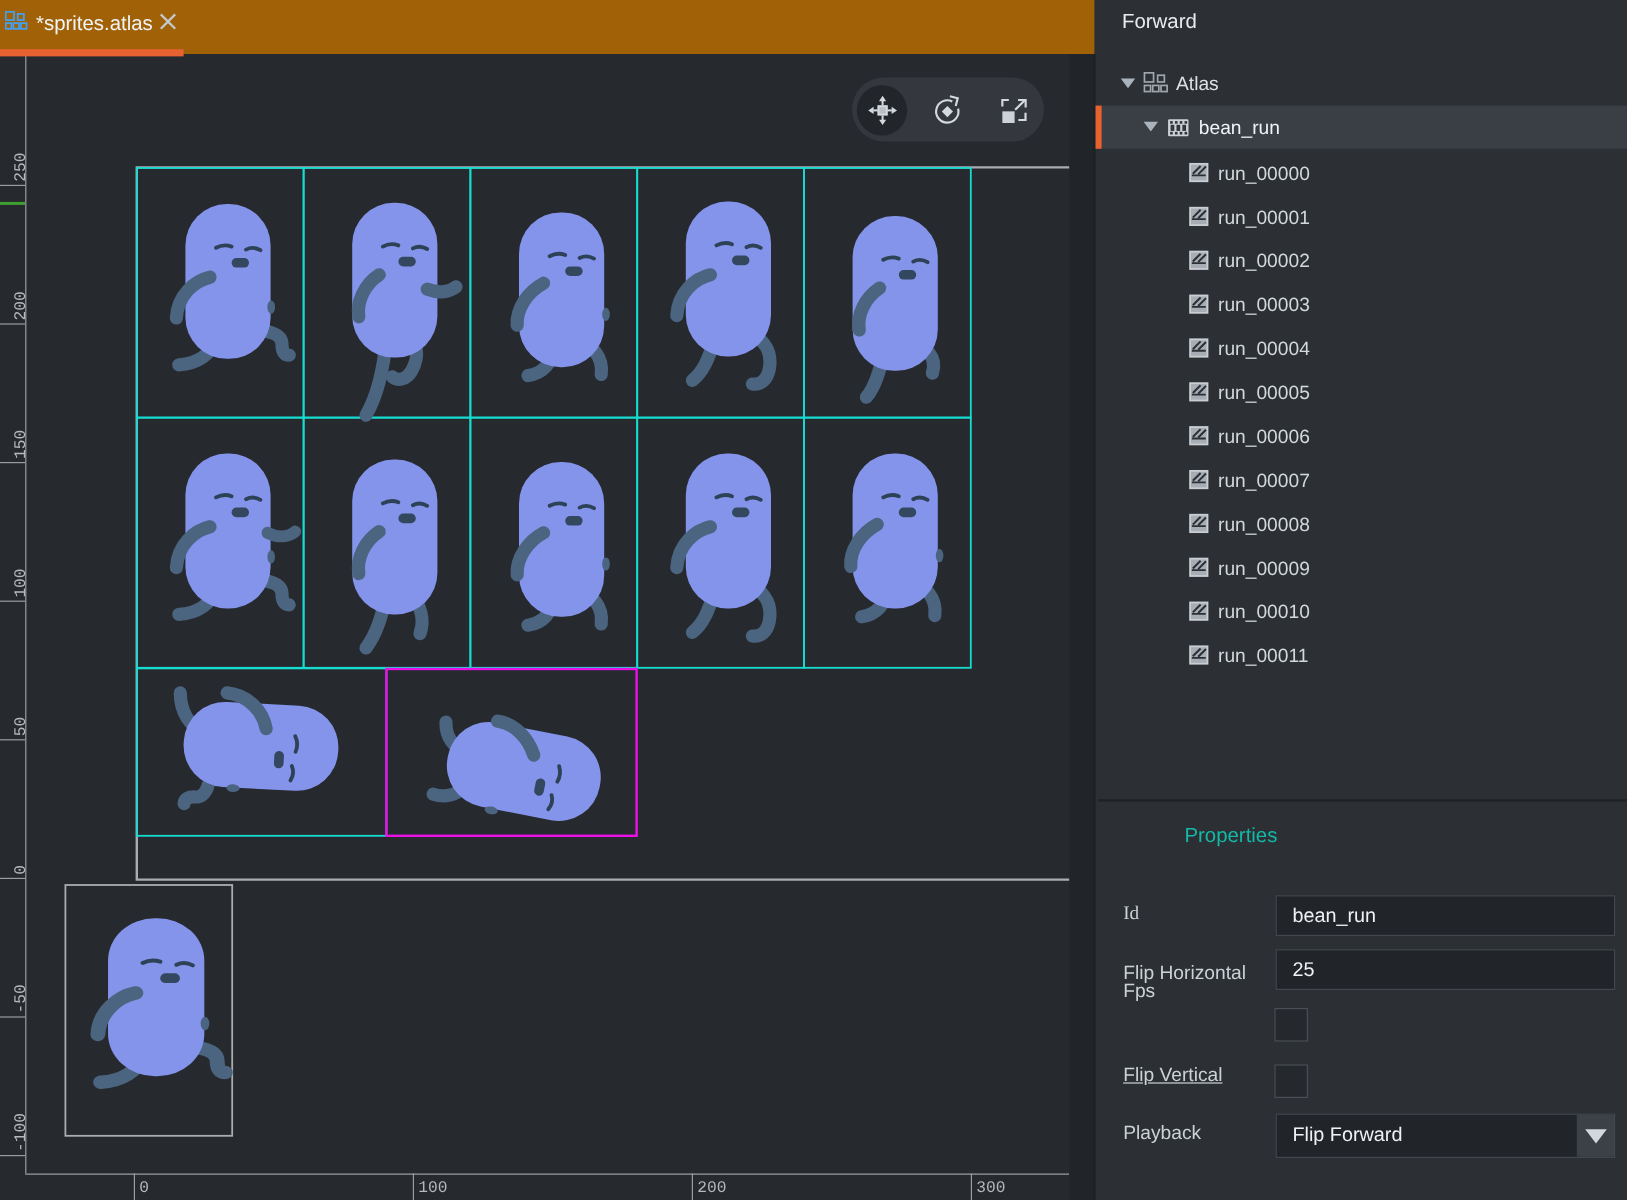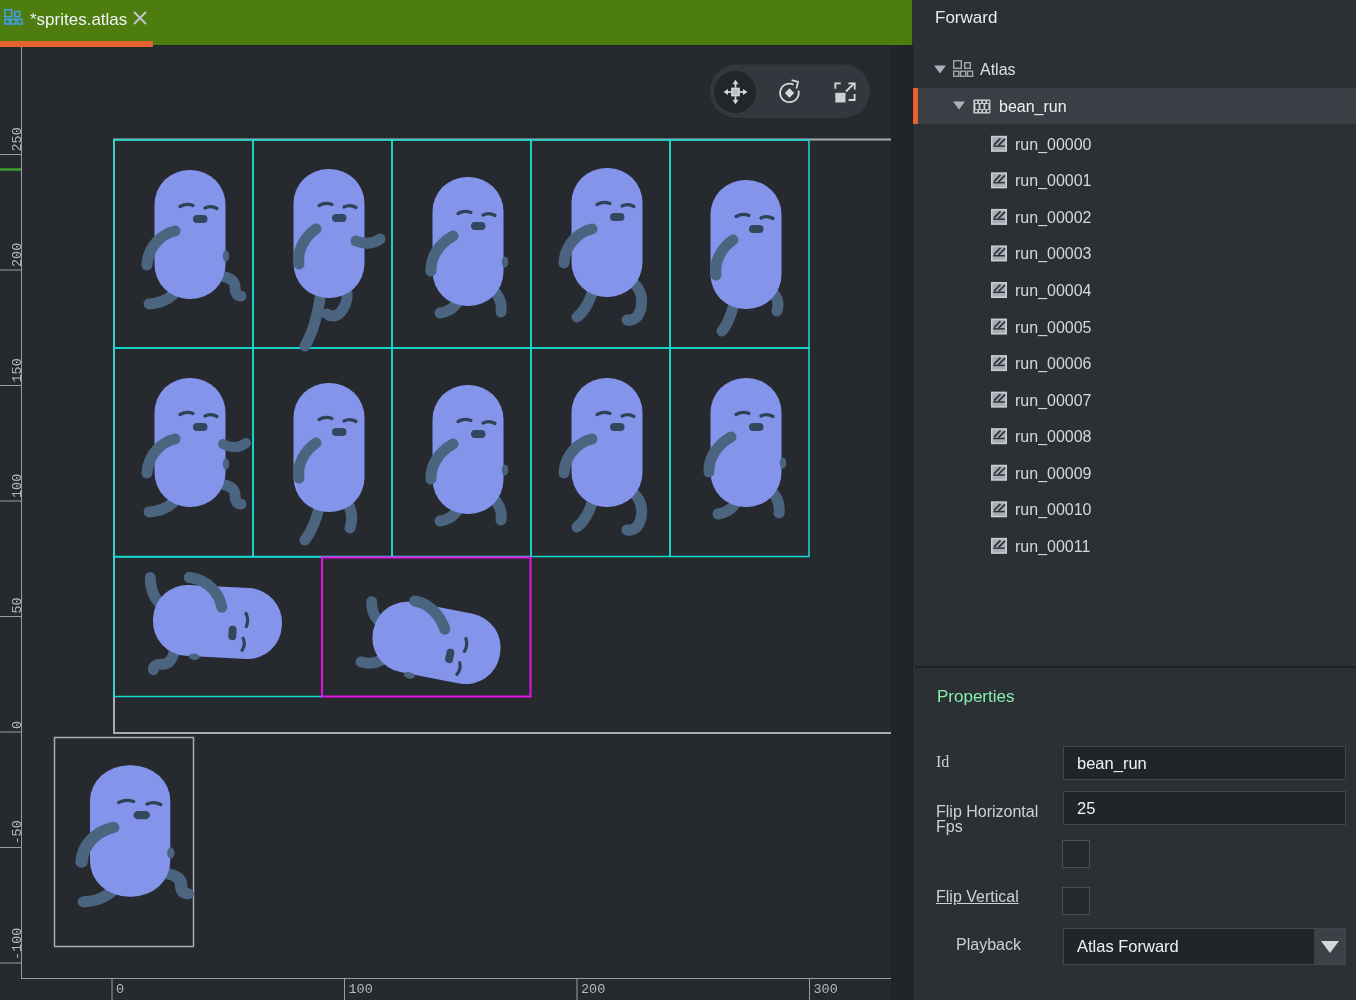--- a/index.html
+++ b/index.html
@@ -1,18 +1,18 @@
 <!DOCTYPE html>
 <html><head>
 <meta charset="utf-8">
 <style>
   html,body{margin:0;padding:0;}
   body{width:1356px;height:1000px;background:#2c3034;font-family:"Liberation Sans",sans-serif;overflow:hidden;position:relative;}
   #canvasvg{position:absolute;left:0;top:0;}
-  #tabbar{position:absolute;left:0;top:0;width:912px;height:45px;background:#4d7c0f;}
+  #tabbar{position:absolute;left:0;top:0;width:912px;height:45px;background:#a16207;}
   #tabtitle{position:absolute;left:30px;top:10px;font-size:17px;color:#f1f4f6;}
   #orange{position:absolute;left:0;top:41px;width:153px;height:6px;background:#e66230;}
   #gutter{position:absolute;left:891px;top:45px;width:22px;height:955px;background:#212428;}
   #gutline{position:absolute;left:911px;top:45px;width:2px;height:955px;background:#1e2125;}
   #panel{position:absolute;left:913px;top:0;width:443px;height:1000px;background:#2c3034;}
   .ptext{position:absolute;color:#dce0e4;font-size:16px;white-space:pre;}
   #sep{position:absolute;left:915px;top:666px;width:441px;height:2px;background:#1f2327;}
   #selrow{position:absolute;left:913px;top:88px;width:443px;height:36px;background:#3a3f45;border-left:5px solid #e8622e;box-sizing:border-box;}
   .inp{position:absolute;left:1063px;width:283px;height:34px;background:#212529;border:1px solid #43474d;box-sizing:border-box;color:#eff2f4;font-size:16.5px;line-height:32px;padding-left:13px;}
   .cb{position:absolute;left:1062px;width:28px;height:28px;background:#25282c;border:1.5px solid #4a4f55;box-sizing:border-box;}
@@ -279,27 +279,27 @@
     <use href="#imgicon" transform="translate(79,464.75)"></use>
     <text x="103" y="478.75">run_00009</text>
     <use href="#imgicon" transform="translate(79,501.30)"></use>
     <text x="103" y="515.30">run_00010</text>
     <use href="#imgicon" transform="translate(79,537.85)"></use>
     <text x="103" y="551.85">run_00011</text>
   </g>
 </svg>
 
 <div id="sep"></div>
-<div class="ptext" style="left:937px;top:687px;font-size:17px;color:#86efac;">Properties</div>
+<div class="ptext" style="left:987px;top:687px;font-size:17px;color:#14b8a6;">Properties</div>
 <div class="lbl" style="top:753px;font-family:Liberation Serif, serif;">Id</div>
 <div class="lbl" style="top:798px;margin-top:20px;">Fps</div>
 <div class="lbl" style="top:803px;">Flip Horizontal</div>
 <div class="lbl" style="top:888px;text-decoration:underline;">Flip Vertical</div>
-<div class="lbl" style="top:936px;margin-left:20px;">Playback</div>
+<div class="lbl" style="top:936px;">Playback</div>
 <div class="inp" style="top:746px;">bean_run</div>
 <div class="inp" style="top:791px;">25</div>
 <div class="cb" style="top:840px;"></div>
 <div class="cb" style="top:886.5px;"></div>
-<div class="inp" style="top:928px;height:37px;line-height:35px;">Atlas Forward</div>
+<div class="inp" style="top:928px;height:37px;line-height:35px;">Flip Forward</div>
 <div style="position:absolute;left:1314px;top:929px;width:31px;height:35px;background:#3c4147;"></div>
 <svg width="20" height="14" viewBox="0 0 20 14" style="position:absolute;left:1320px;top:940px;">
   <path d="M1,1 h18 l-9,12 z" fill="#d3d8dc"></path>
 </svg>
 
 </body></html>

